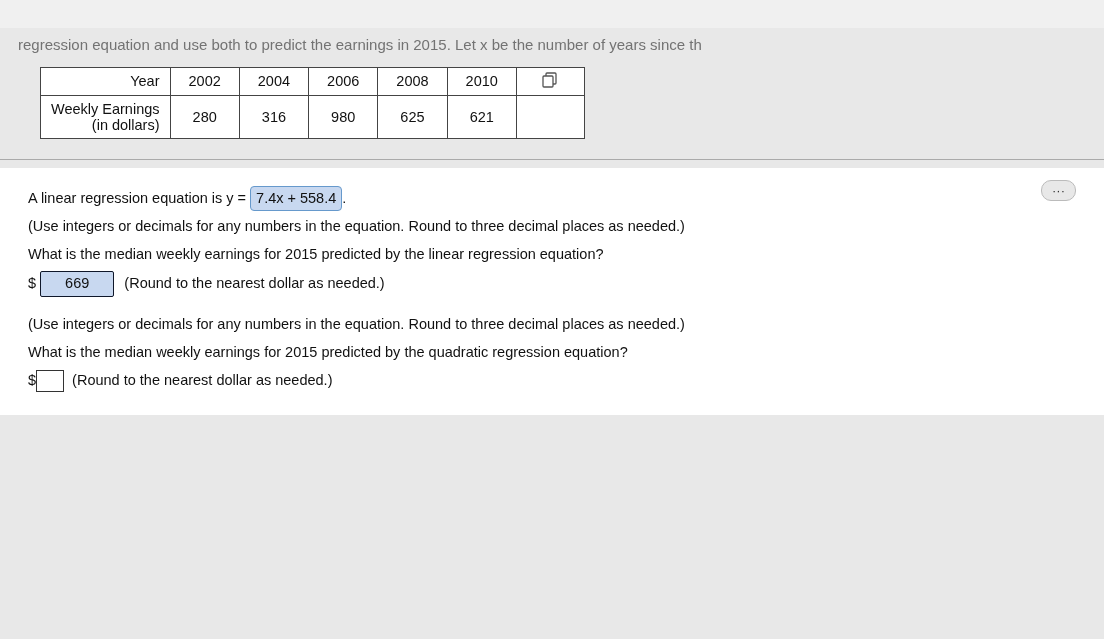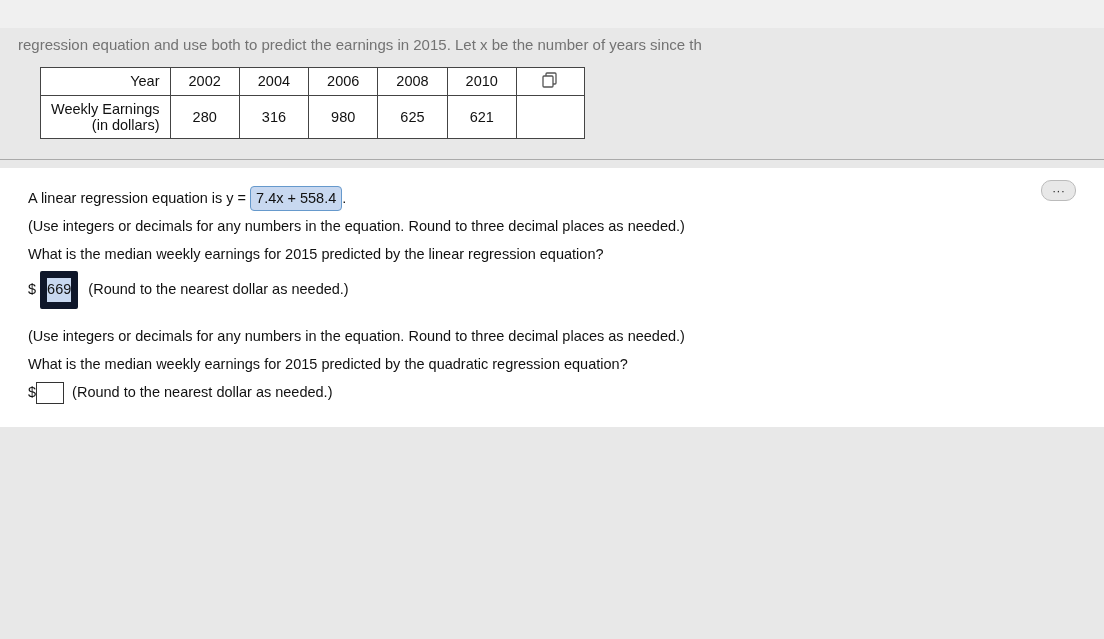--- a/index.html
+++ b/index.html
@@ -106,22 +106,22 @@
       background: #c8d8f0;
       border: 1px solid #6699cc;
       padding: 0px 5px;
       border-radius: 4px;
       font-size: 14.5px;
     }
 
     .answer-box {
       display: inline-block;
       background: #c8d8f0;
-      border: 7px solid #0f172a;
-      padding: 0px 0;
+      border: 1px solid #0f172a;
+      padding: 0px 24px;
       border-radius: 2px;
       font-size: 14.5px;
       font-weight: normal;
     }
 
     .small-input-box {
       display: inline-block;
       width: 28px;
       height: 22px;
       border: 1.5px solid #333;

